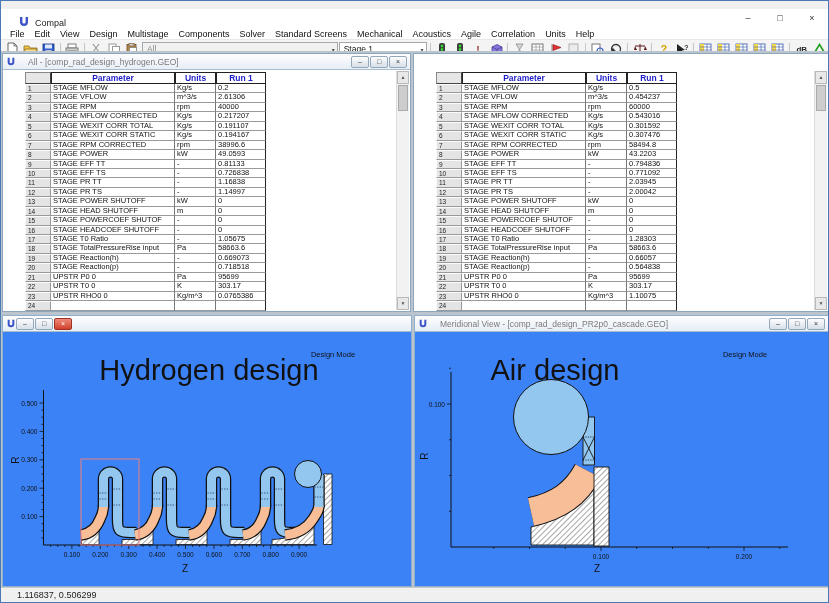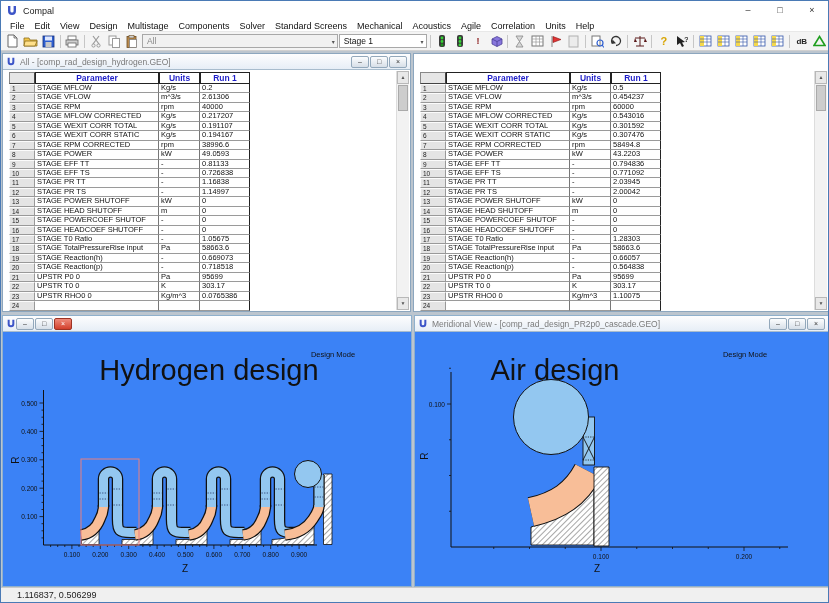--- a/index.html
+++ b/index.html
@@ -1,19 +1,19 @@
 <!DOCTYPE html>
 <html><head>
 <meta charset="utf-8">
 <style>
   html,body{margin:0;padding:0;background:#d8d8d8;font-family:"Liberation Sans",sans-serif;}
   *{box-sizing:border-box;}
   .app{position:relative;width:829px;height:603px;background:#f0f0f0;border:1px solid #4a7ab5;overflow:hidden;}
   
-  .titlebar{height:19px;background:#ffffff;display:flex;align-items:center;padding-left:5px;}
+  .titlebar{height:19px;background:#ffffff;display:flex;align-items:flex-end;padding-left:17px;margin-top:8px;}
   .titlebar .apptitle{font-size:9px;color:#222;margin-left:5px;flex:1;}
   .winctl{display:flex;height:19px;}
   .winctl span{width:32px;text-align:center;font-size:9px;line-height:19px;color:#333;}
   
   .menubar{height:12px;background:#fff;display:flex;align-items:center;padding-left:4px;border-bottom:1px solid #e8e8e8;}
   .mitem{font-size:9px;color:#111;padding:0 5px;line-height:12px;}
   
   .toolbar{height:19px;background:#f4f4f4;border-bottom:1px solid #d0d0d0;display:flex;align-items:center;padding-left:3px;gap:1px;}
   .tbtn{width:17px;height:16px;display:flex;align-items:center;justify-content:center;}
   .tsep{width:1px;height:13px;background:#c6c6c6;margin:0 2px;}
@@ -21,27 +21,27 @@
   .combo .arr{position:absolute;right:2px;font-size:6px;color:#555;top:3px;}
   .combo.dim{background:#f1f1f1;color:#888;}
   .combo-all{width:196px;color:#666;}
   .combo-stage{width:88px;color:#111;}
   .ticontext{font-size:9px;font-weight:bold;}
   
   .mdi{position:absolute;left:0;right:0;top:50px;bottom:15px;background:#bcc5ce;}
   .cwin{position:absolute;background:#fff;border:1px solid #8ca6be;}
   .cwin.aero{border:1px solid #8fb0cc;box-shadow:inset 0 0 0 2px #d9e8f6;}
   .ctitle{height:16px;background:linear-gradient(#fdfdfe,#e7eef6);border-bottom:1px solid #a8bccd;display:flex;align-items:center;padding:0 3px;}
-  .ctitle .ctext{flex:1;font-size:8.5px;color:#7a7a7a;margin-left:4px;white-space:nowrap;overflow:hidden;}
+  .ctitle .ctext{flex:1;font-size:8.5px;color:#7a7a7a;margin-left:12px;white-space:nowrap;overflow:hidden;}
   .cbtns{display:flex;gap:1px;}
   .cbtn{width:18px;height:12px;border:1px solid #93a8bb;border-radius:2px;background:linear-gradient(#fcfdfe,#d7dfe8);font-size:7px;line-height:10px;text-align:center;color:#333;}
   .cbtn.close-active{background:linear-gradient(#ef8a7a,#d2402c);color:#fff;border-color:#9c3324;}
   
   .tblbody{position:absolute;left:0;right:0;top:16px;bottom:0;background:#fff;overflow:hidden;}
-  .grid{position:absolute;left:6px;top:2px;}
+  .grid{position:absolute;left:22px;top:2px;}
   .trow{display:flex;height:9.45px;}
   .trow.head{height:12px;}
   .hc{border:1px solid #222;background:#fff;color:#1f1fc8;font-weight:bold;font-size:8.5px;text-align:center;line-height:10px;}
   .hc.corner{background:#e6e6e6;border-color:#888 #444 #444 #888;}
   .numc{width:26px;flex:none;background:#e4e4e4;border:1px solid;border-color:#fbfbfb #999 #999 #fbfbfb;font-size:6.5px;color:#222;padding-left:2px;line-height:8px;}
   .dc{flex:none;font-size:7.5px;color:#111;line-height:8.5px;padding-left:2px;border-right:1px solid #777;border-bottom:1px solid #9a9a9a;white-space:nowrap;overflow:hidden;background:#fff;}
   .w-param{width:124px;}.w-units{width:41px;}.w-run{width:50px;border-right:1.5px solid #222;}
   
   .sbar{position:absolute;right:1px;top:1px;bottom:1px;width:13px;background:#f2f2f2;border-left:1px solid #ddd;}
   .sb-btn{position:absolute;left:0;right:0;height:13px;background:#e8e8e8;border:1px solid #b8b8b8;font-size:5px;color:#555;text-align:center;line-height:11px;}

